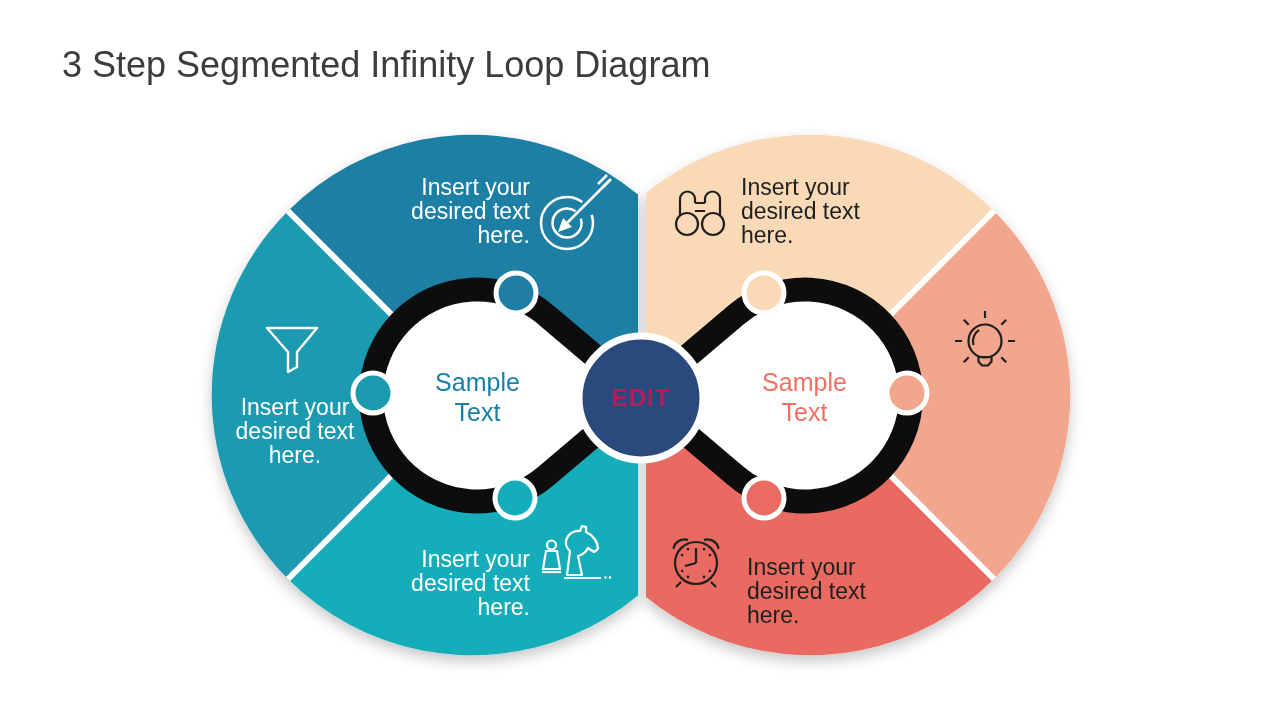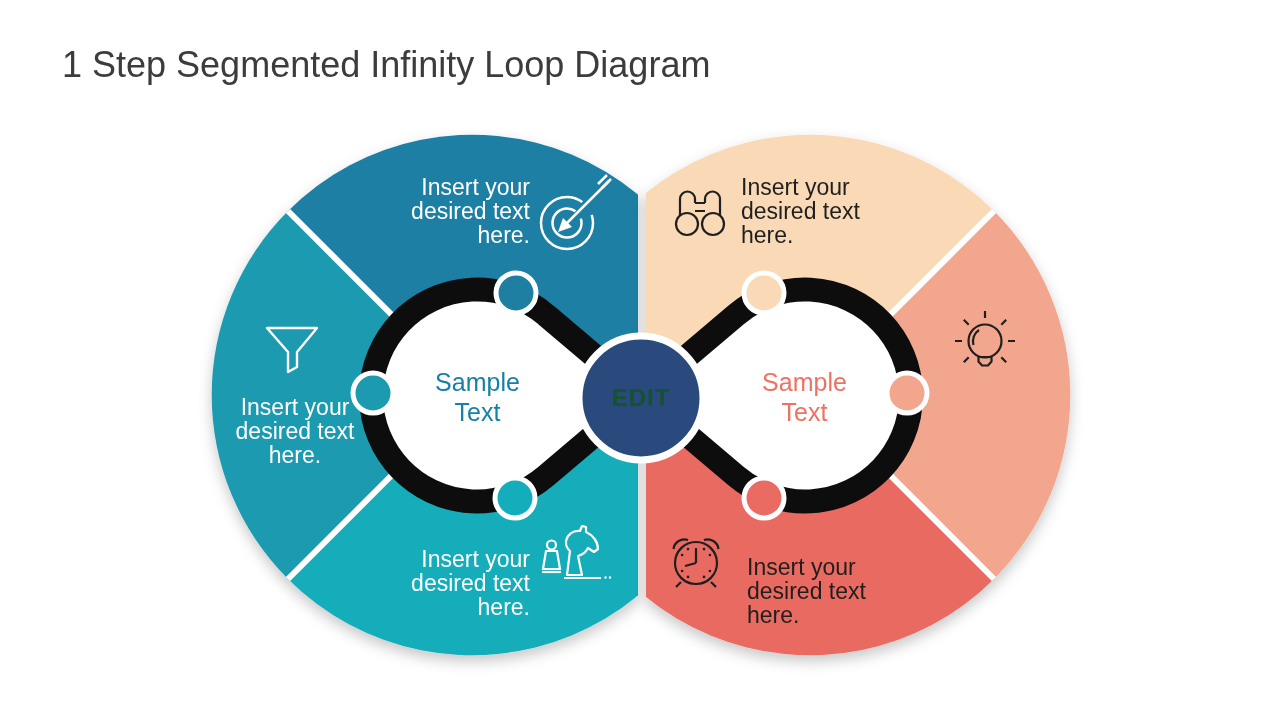--- a/index.html
+++ b/index.html
@@ -10,21 +10,21 @@
   .segtext{font-size:23px;line-height:24px;font-weight:400;}
   .segtext div{white-space:nowrap;}
   .white{color:#ffffff;}
   .dark{color:#1f1f1f;}
   .t-right{text-align:right;}
   .t-left{text-align:left;}
   .t-center{text-align:center;}
   .sample{font-size:25px;font-weight:400;line-height:30px;text-align:center;}
   .sample-left{color:#1680a8;}
   .sample-right{color:#ee7164;}
-  .editlabel{font-size:24px;font-weight:700;color:#14532d;letter-spacing:1px;text-align:center;cursor:pointer;}
+  .editlabel{font-size:24px;font-weight:700;color:#be185d;letter-spacing:1px;text-align:center;cursor:pointer;}
   svg{position:absolute;left:0;top:0;}
 </style>
 </head>
 <body>
 
 <div class="stage">
 
   <svg width="1280" height="720" viewBox="0 0 1280 720">
     <defs>
       <clipPath id="clipL">
@@ -115,21 +115,21 @@
       <circle cx="704" cy="549.1" r="1.3" fill="#1f1f1f" stroke="none"></circle>
       <circle cx="688" cy="549.1" r="1.3" fill="#1f1f1f" stroke="none"></circle>
       <circle cx="682.1" cy="555" r="1.3" fill="#1f1f1f" stroke="none"></circle>
       <circle cx="682.1" cy="571" r="1.3" fill="#1f1f1f" stroke="none"></circle>
       <circle cx="688" cy="576.9" r="1.3" fill="#1f1f1f" stroke="none"></circle>
       <circle cx="704" cy="576.9" r="1.3" fill="#1f1f1f" stroke="none"></circle>
       <circle cx="709.9" cy="571" r="1.3" fill="#1f1f1f" stroke="none"></circle>
     </g>
   </svg>
 
-  <div class="abs title">1 Step Segmented Infinity Loop Diagram</div>
+  <div class="abs title">3 Step Segmented Infinity Loop Diagram</div>
 
   <div class="abs segtext white t-right" style="left:348px;top:175px;width:182px;">
     <div>Insert your</div>
     <div>desired text</div>
     <div>here.</div>
   </div>
 
   <div class="abs segtext white t-center" style="left:217px;top:395px;width:156px;">
     <div>Insert your</div>
     <div>desired text</div>

